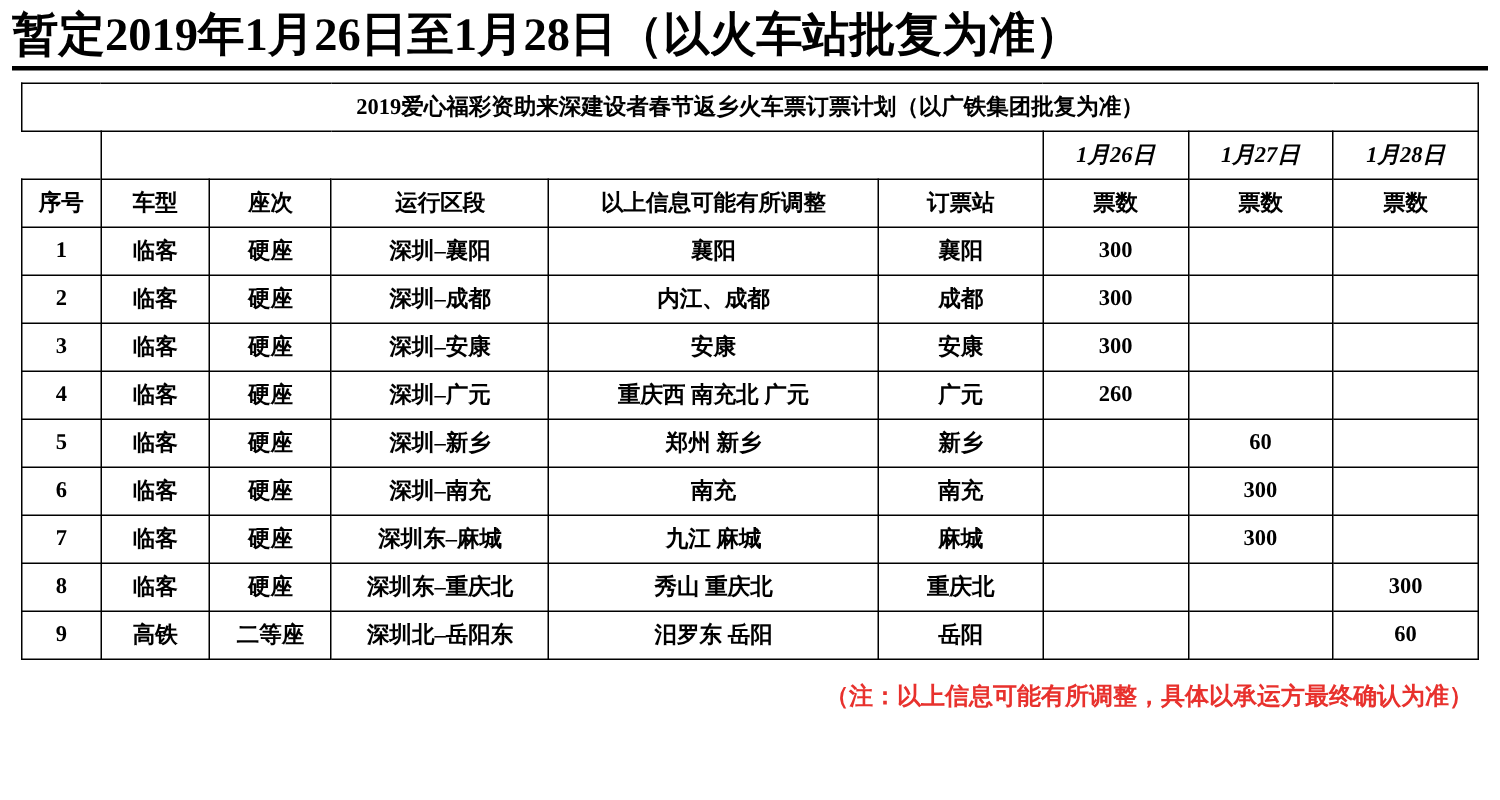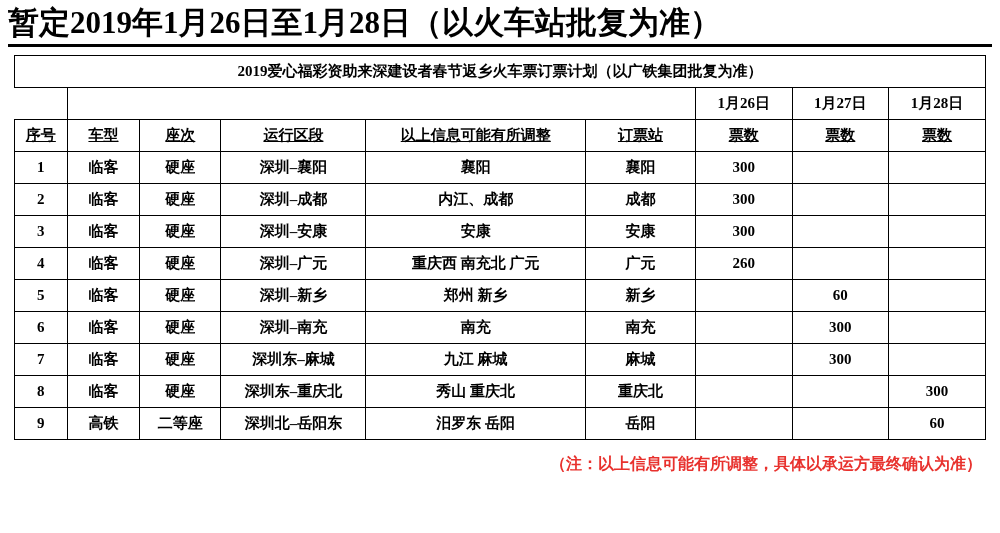--- a/index.html
+++ b/index.html
@@ -47,21 +47,21 @@
     border: 1px solid #000;
     text-align: center;
     vertical-align: middle;
     font-size: 15px;
     font-weight: bold;
     height: 31px;
     padding: 0 2px;
     white-space: nowrap;
     overflow: hidden;
   }
-  td.notop, th.notop { border-top: none; }
+  td.notop, th.notop { border-top: none; font-style: italic; }
   .title-row td {
     font-size: 16.5px;
     font-weight: bold;
     height: 30px;
     border-left: none;
     border-right: none;
     border-top: none;
   }
   .blank-cell {
     border-left: none !important;
@@ -71,21 +71,20 @@
   .blank-cell-mid {
     border: none !important;
   }
   .date-head td {
     height: 26px;
     font-size: 15px;
   }
   .sub-head td {
     height: 30px;
     font-size: 15px;
-    text-decoration: underline;
   }
   .num-col { width: 48px; }
   .type-col { width: 66px; }
   .seat-col { width: 74px; }
   .route-col { width: 132px; }
   .stops-col { width: 200px; }
   .station-col { width: 100px; }
   .tick-col { width: 88px; }
   .footnote {
     margin-top: 14px;

